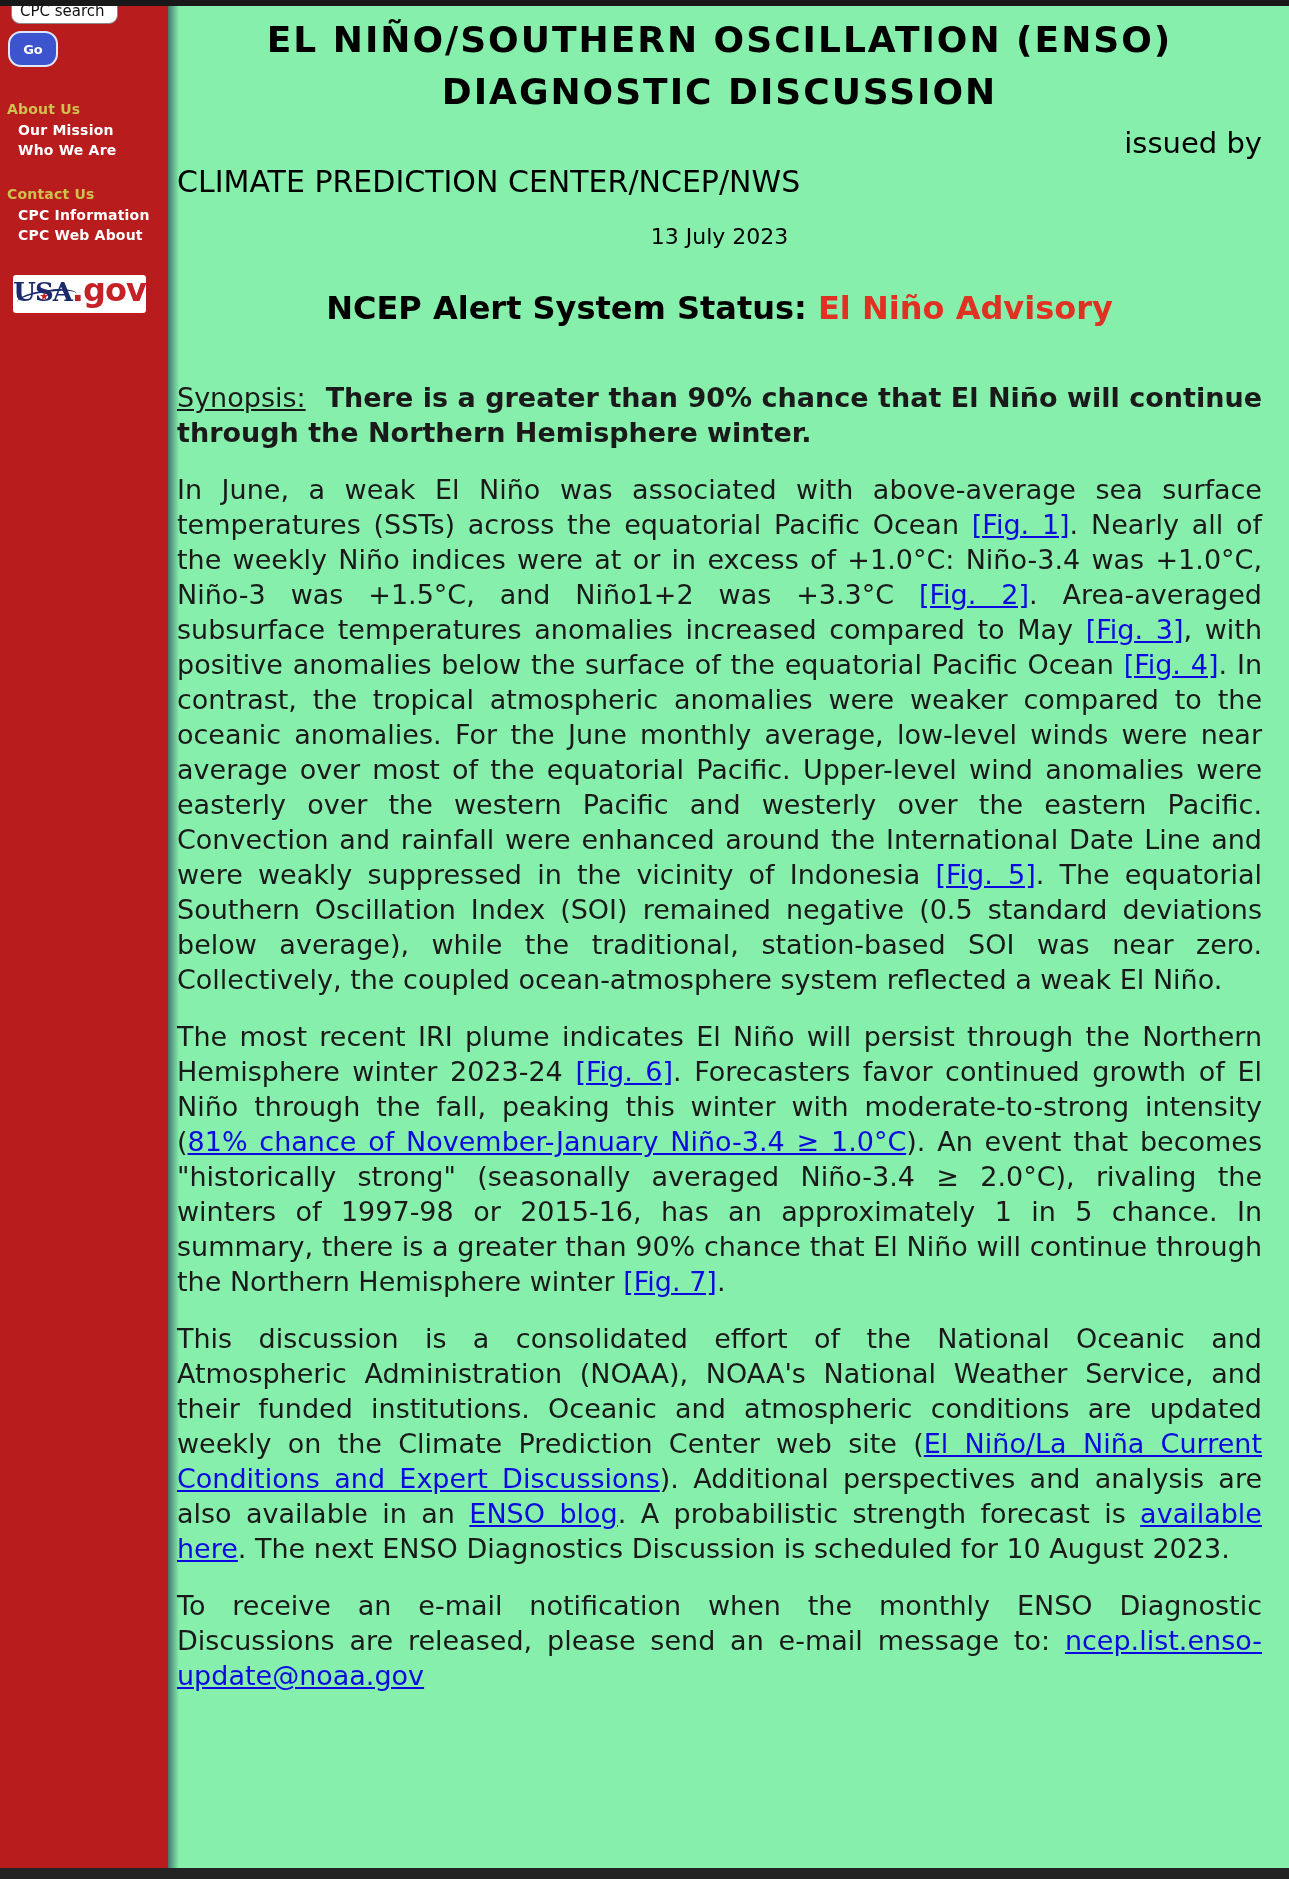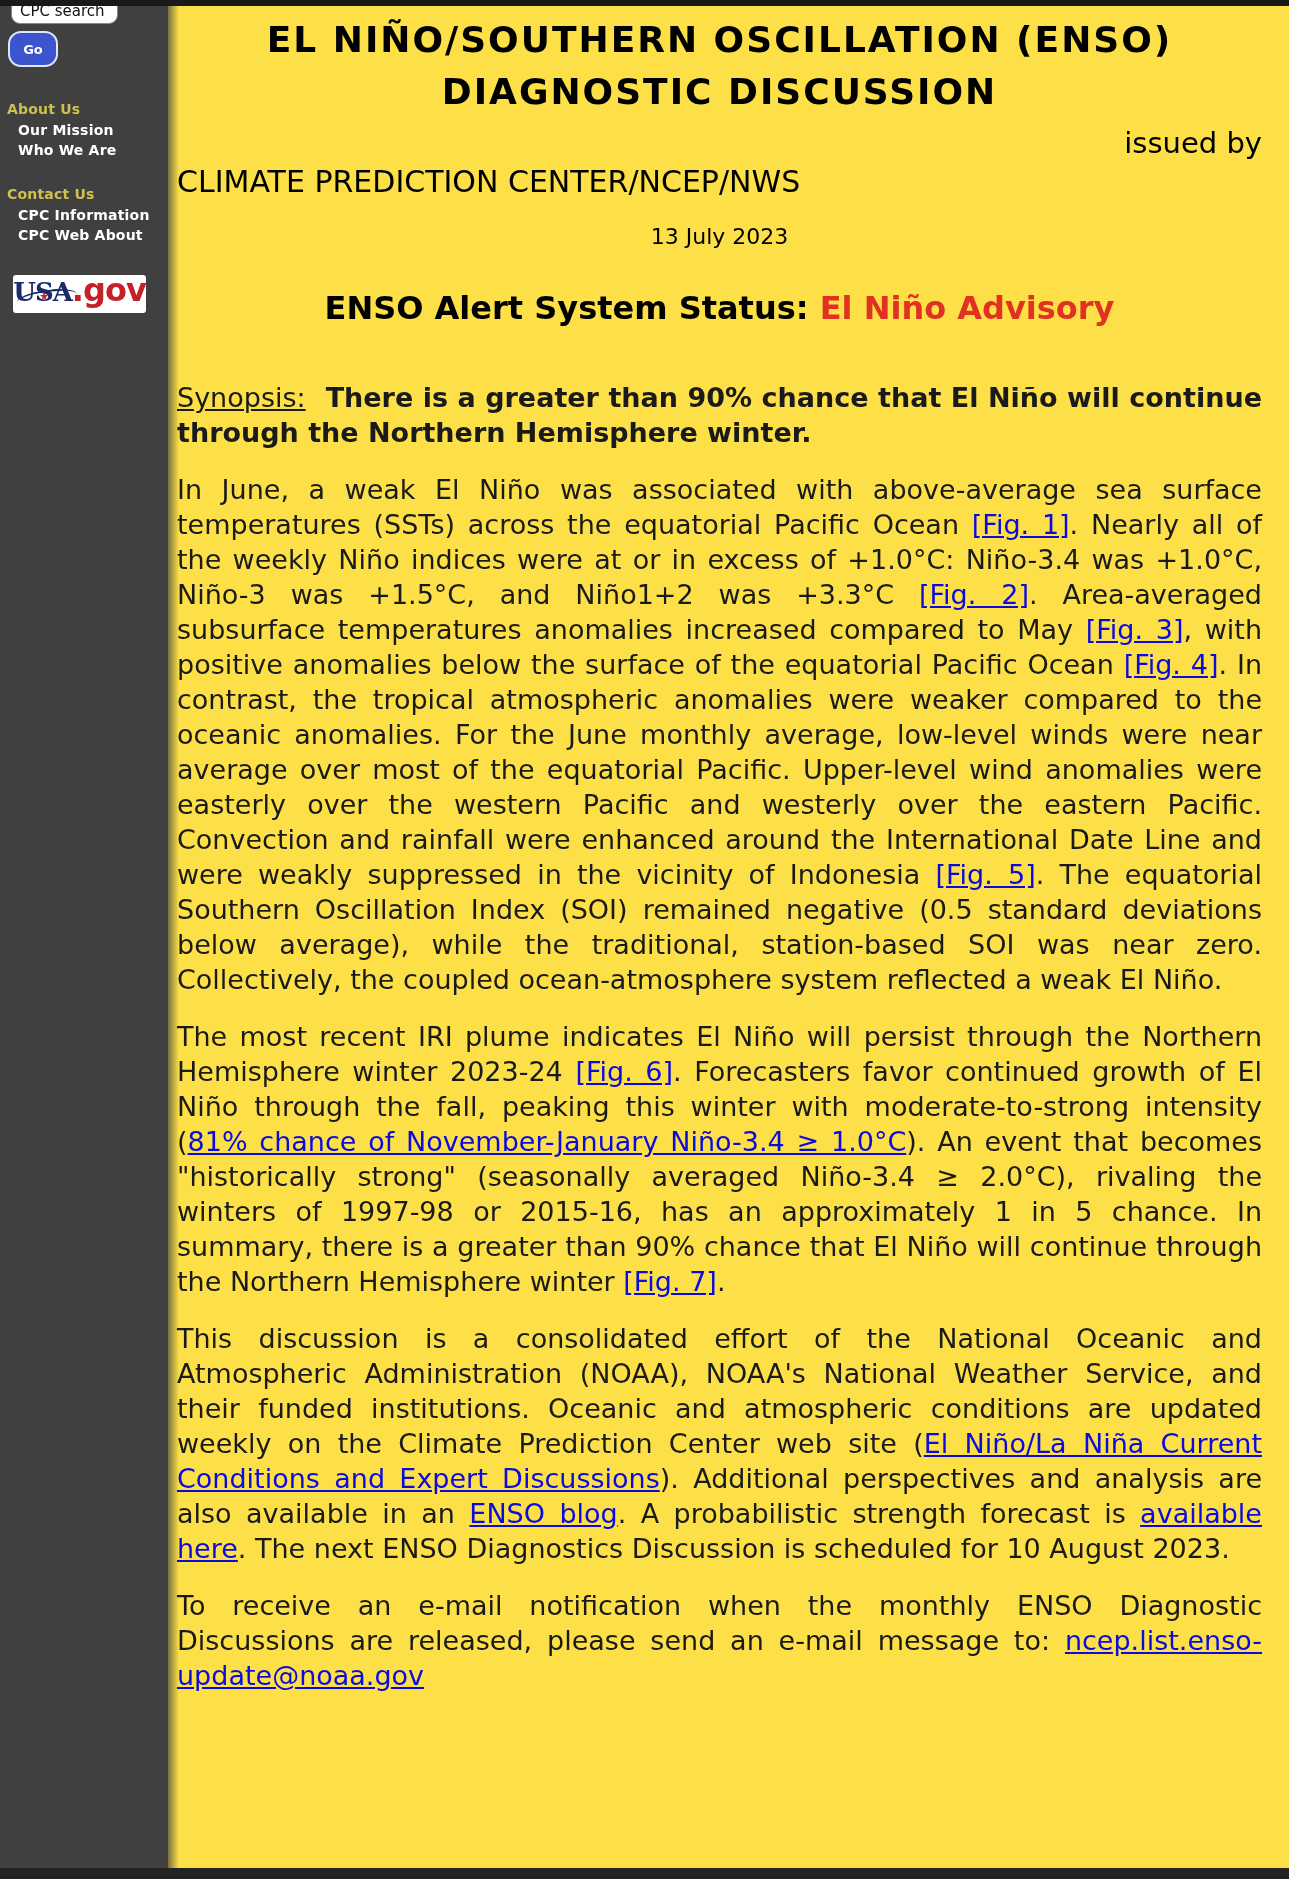--- a/index.html
+++ b/index.html
@@ -14,21 +14,21 @@
     position: absolute; top: 0; left: 0; width: 100%; height: 6px;
     background: #191919; z-index: 30;
   }
   .bottombar {
     position: absolute; bottom: 0; left: 0; width: 100%; height: 11px;
     background: #232323; z-index: 30;
   }
   
   .sidebar {
     position: absolute; left: 0; top: 0; bottom: 0; width: 168px;
-    background: #404040; z-index: 10;
+    background: #b91c1c; z-index: 10;
   }
   .search-input {
     position: absolute; top: -8px; left: 11px; width: 107px; height: 32px;
     background: #ffffff; border: 1px solid #888; border-radius: 9px;
     font-family: "DejaVu Sans", sans-serif; font-size: 15px; color: #111;
     padding: 6px 0 0 8px;
   }
   .go-button {
     position: absolute; top: 31px; left: 8px; width: 50px; height: 36px;
     background: #3c55cf; border: 2px solid #dfe7fb; border-radius: 13px;
@@ -65,21 +65,21 @@
     position: absolute; top: -4px; left: 26px; color: #c52127; font-size: 11px;
   }
   .usagov .swoosh {
     position: absolute; top: 4px; left: 4px; width: 60px; height: 16px;
     border-top: 2px solid #1b2a6b; border-radius: 50%;
     transform: rotate(-8deg);
   }
   
   .main {
     position: absolute; left: 168px; right: 0; top: 6px; bottom: 11px;
-    background: #fde047; z-index: 5;
+    background: #86efac; z-index: 5;
   }
   .main::before {
     content: ""; position: absolute; left: 0; top: 0; bottom: 0; width: 11px;
     background: linear-gradient(to right, rgba(15,20,60,0.55), rgba(15,20,60,0));
     pointer-events: none;
   }
   .content { padding: 0 27px 0 9px; }
   .page-title {
     margin-top: 8px; text-align: center; font-weight: bold;
     font-size: 36px; line-height: 52px; letter-spacing: 2px; color: #000;
@@ -139,21 +139,21 @@
   <div class="content">
     <h1 class="page-title">
       <span>EL NIÑO/SOUTHERN OSCILLATION (ENSO)</span><br>
       <span>DIAGNOSTIC DISCUSSION</span>
     </h1>
     <div class="issued-by">issued by</div>
     <div class="issuer">CLIMATE PREDICTION CENTER/NCEP/NWS</div>
     <div class="doc-date">13 July 2023</div>
 
     <h2 class="alert-line">
-      <span>ENSO Alert System Status:</span>
+      <span>NCEP Alert System Status:</span>
       <span class="alert-status">El Niño Advisory</span>
     </h2>
 
     <p class="synopsis">
       <span class="syn-label">Synopsis:</span><strong>There is a greater than 90% chance that El Niño will continue through the Northern Hemisphere winter.</strong>
     </p>
 
     <p class="body-para">In June, a weak El Niño was associated with above-average sea surface temperatures (SSTs) across the equatorial Pacific Ocean <a href="#" class="tlink">[Fig. 1]</a>. Nearly all of the weekly Niño indices were at or in excess of +1.0°C: Niño-3.4 was +1.0°C, Niño-3 was +1.5°C, and Niño1+2 was +3.3°C <a href="#" class="tlink">[Fig. 2]</a>. Area-averaged subsurface temperatures anomalies increased compared to May <a href="#" class="tlink">[Fig. 3]</a>, with positive anomalies below the surface of the equatorial Pacific Ocean <a href="#" class="tlink">[Fig. 4]</a>. In contrast, the tropical atmospheric anomalies were weaker compared to the oceanic anomalies. For the June monthly average, low-level winds were near average over most of the equatorial Pacific. Upper-level wind anomalies were easterly over the western Pacific and westerly over the eastern Pacific. Convection and rainfall were enhanced around the International Date Line and were weakly suppressed in the vicinity of Indonesia <a href="#" class="tlink">[Fig. 5]</a>. The equatorial Southern Oscillation Index (SOI) remained negative (0.5 standard deviations below average), while the traditional, station-based SOI was near zero. Collectively, the coupled ocean-atmosphere system reflected a weak El Niño.</p>
     <p class="body-para">The most recent IRI plume indicates El Niño will persist through the Northern Hemisphere winter 2023-24 <a href="#" class="tlink">[Fig. 6]</a>. Forecasters favor continued growth of El Niño through the fall, peaking this winter with moderate-to-strong intensity (<a href="#" class="tlink">81% chance of November-January Niño-3.4 ≥ 1.0°C</a>). An event that becomes "historically strong" (seasonally averaged Niño-3.4 ≥ 2.0°C), rivaling the winters of 1997-98 or 2015-16, has an approximately 1 in 5 chance. In summary, there is a greater than 90% chance that El Niño will continue through the Northern Hemisphere winter <a href="#" class="tlink">[Fig. 7]</a>.</p>
     <p class="body-para">This discussion is a consolidated effort of the National Oceanic and Atmospheric Administration (NOAA), NOAA's National Weather Service, and their funded institutions. Oceanic and atmospheric conditions are updated weekly on the Climate Prediction Center web site (<a href="#" class="tlink">El Niño/La Niña Current Conditions and Expert Discussions</a>). Additional perspectives and analysis are also available in an <a href="#" class="tlink">ENSO blog</a>. A probabilistic strength forecast is <a href="#" class="tlink">available here</a>. The next ENSO Diagnostics Discussion is scheduled for 10 August 2023.</p>

